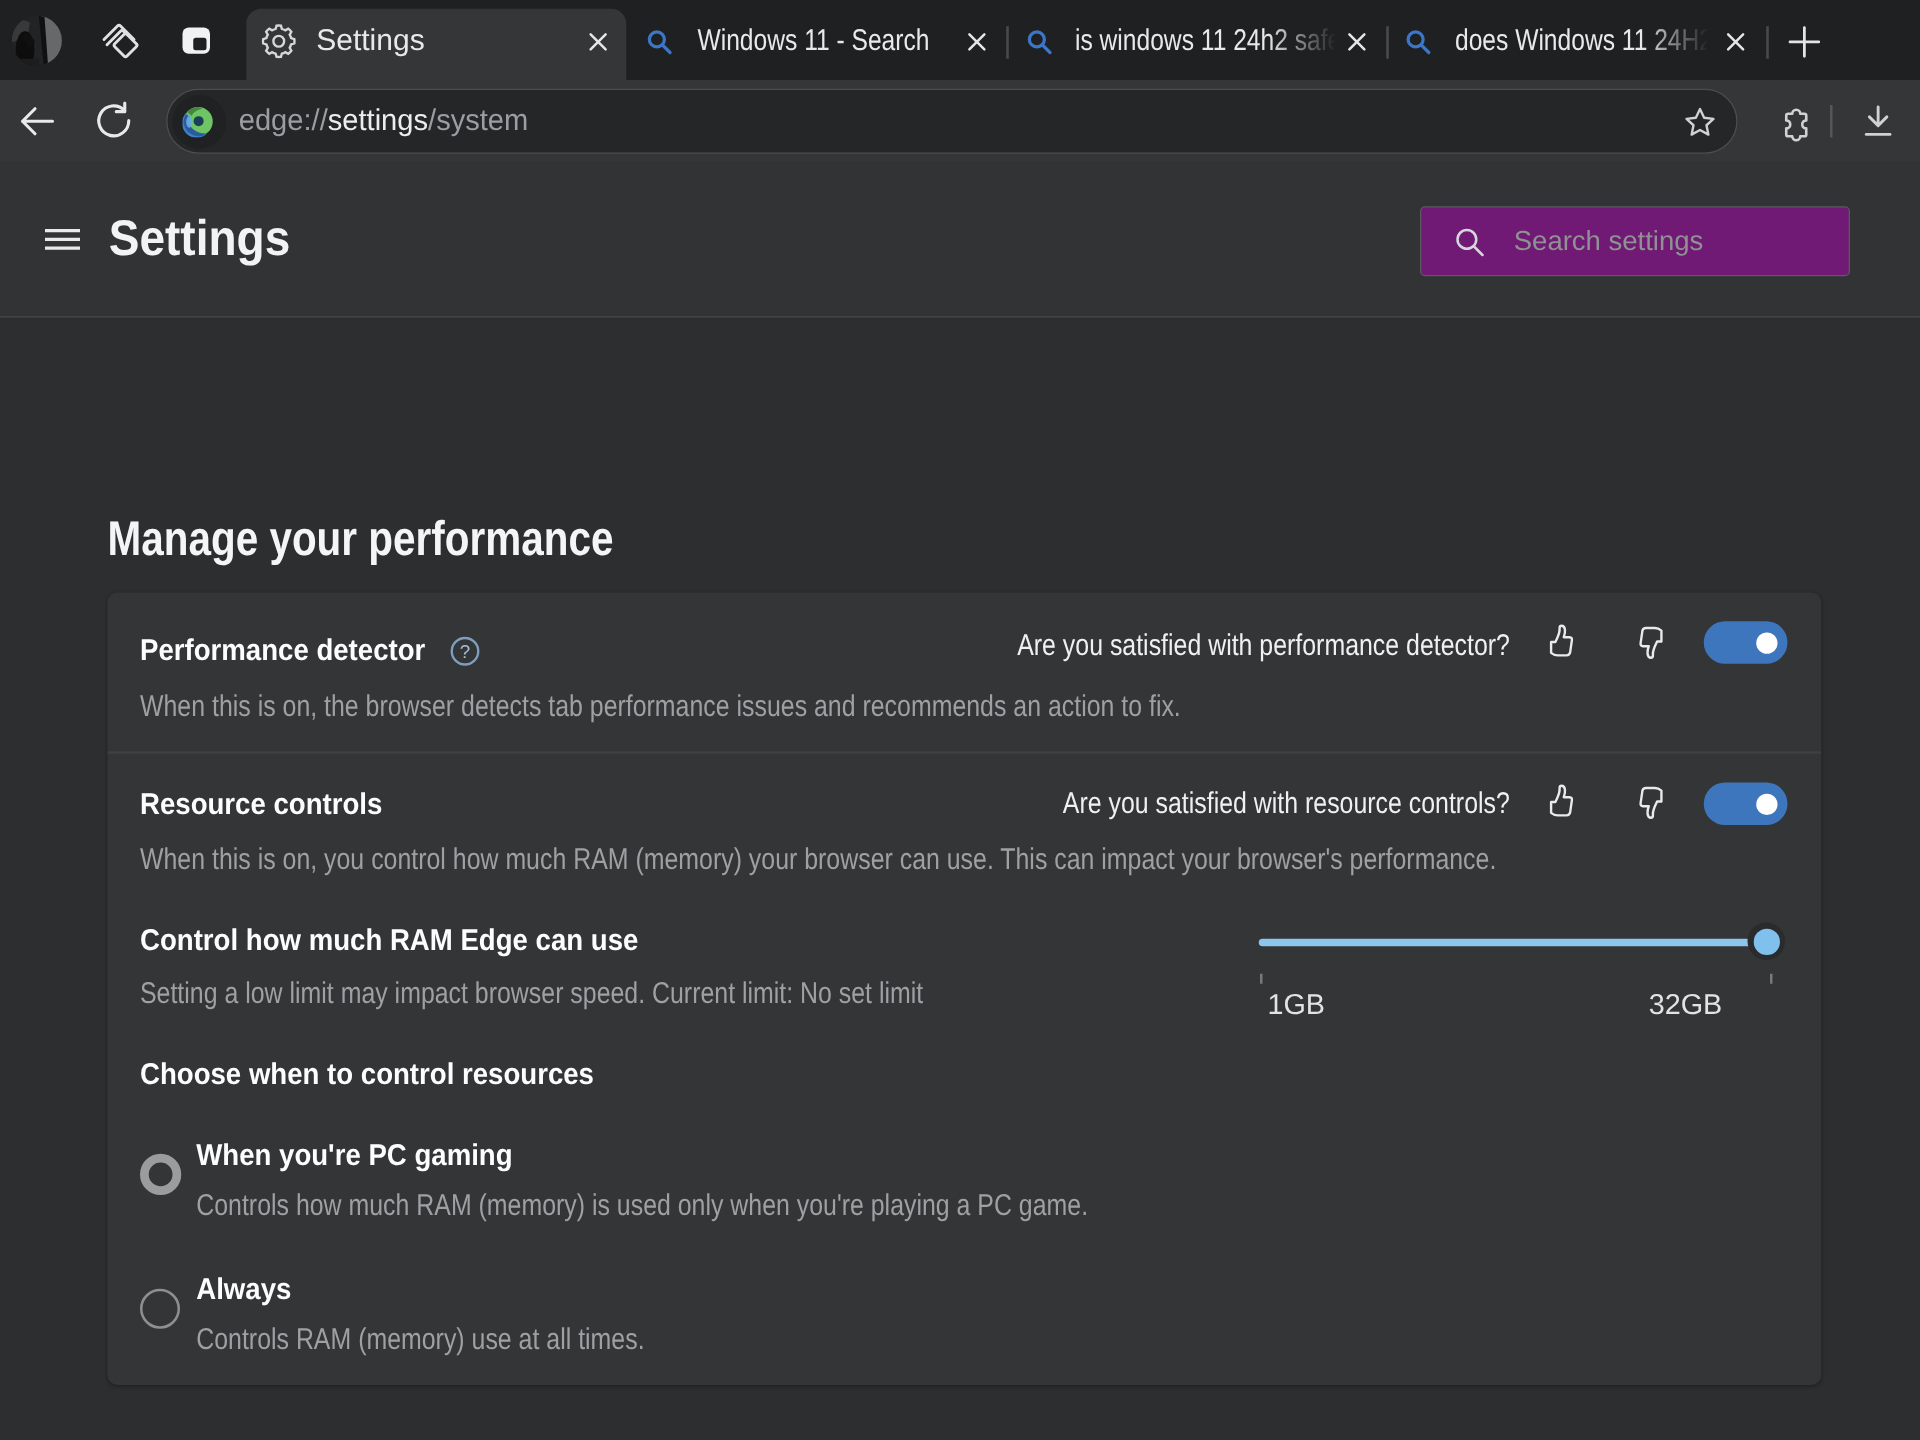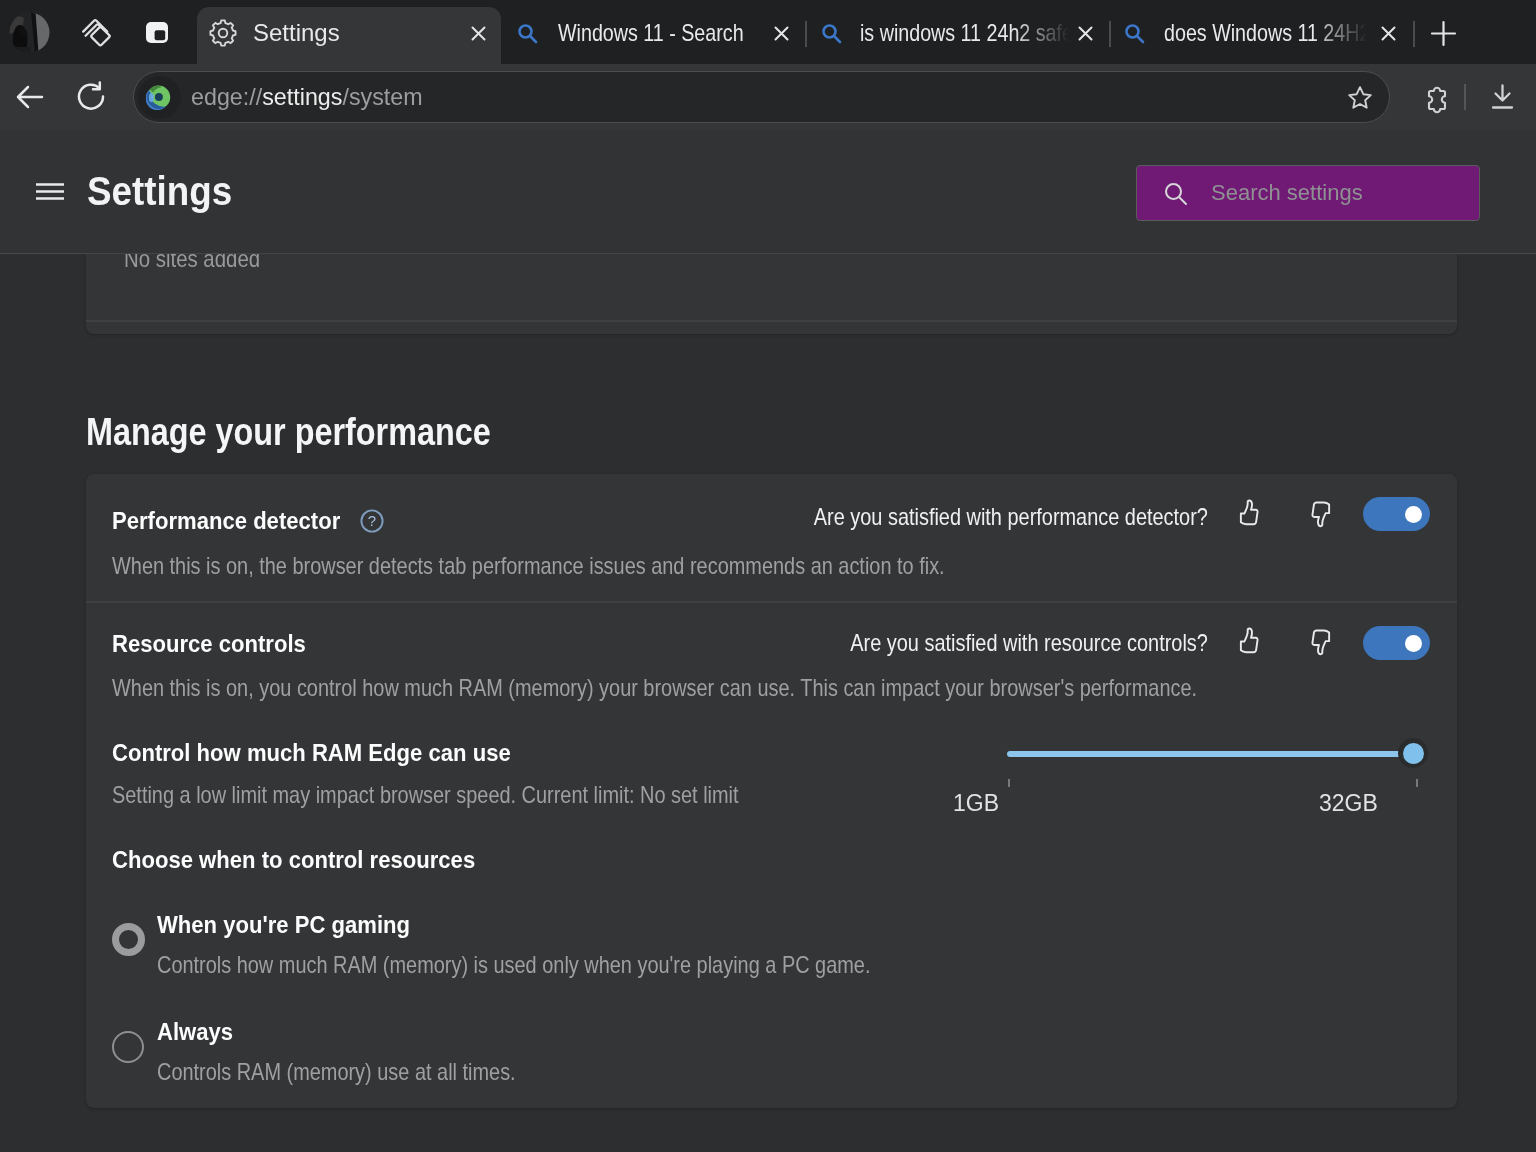--- a/index.html
+++ b/index.html
@@ -201,24 +201,20 @@
     <div id="searchbox">
       <svg class="abs" style="left:26px;top:15px" width="25" height="25" viewBox="0 0 25 25">
         <circle cx="10.5" cy="10.5" r="7.5" fill="none" stroke="#d6d7d8" stroke-width="2"></circle>
         <path d="M16 16 L23 23" stroke="#d6d7d8" stroke-width="2" stroke-linecap="round"></path>
       </svg>
       <div id="searchph">Search settings</div>
     </div>
   </div>
 
   <div id="content">
-    <div class="card" id="card1">
-      <div id="nosites">No sites added</div>
-      <div class="divider" style="top:66px"></div>
-    </div>
 
     <div id="mheading">Manage your performance</div>
 
     <div class="card" id="card2">
 
       <div class="rowtitle" style="top:33px">Performance detector</div>
       <svg class="abs" style="left:274px;top:35px" width="24" height="24" viewBox="0 0 24 24">
         <circle cx="12" cy="12" r="10.6" fill="none" stroke="#7f9dbe" stroke-width="1.9"></circle>
         <text x="12" y="17.2" font-size="15" fill="#a8c0da" text-anchor="middle" font-family="Liberation Sans">?</text>
       </svg>
@@ -255,21 +251,21 @@
       <div class="rowdesc" style="top:200px">When this is on, you control how much RAM (memory) your browser can use. This can impact your browser's performance.</div>
 
       <div class="rowtitle" style="top:265px">Control how much RAM Edge can use</div>
       <div class="rowdesc" style="top:307px">Setting a low limit may impact browser speed. Current limit: No set limit</div>
       <div id="slidertrack"></div>
       <div id="sliderthumb">
           <div class="in"></div>
         </div>
       <div class="tick" style="left:922px;top:305px"></div>
       <div class="tick" style="left:1330px;top:305px"></div>
-      <div class="glabel" style="left:867px;top:316px">1GB</div>
+      <div class="glabel" style="left:928px;top:316px">1GB</div>
       <div class="glabel" style="left:1233px;top:316px">32GB</div>
 
       <div class="rowtitle" style="top:372px">Choose when to control resources</div>
 
       <div class="radio-on" style="top:449px"></div>
       <div class="rowtitle" style="left:71px;top:437px">When you're PC gaming</div>
       <div class="rowdesc" style="left:71px;top:477px">Controls how much RAM (memory) is used only when you're playing a PC game.</div>
 
       <div class="radio-off" style="top:557px"></div>
       <div class="rowtitle" style="left:71px;top:544px">Always</div>

